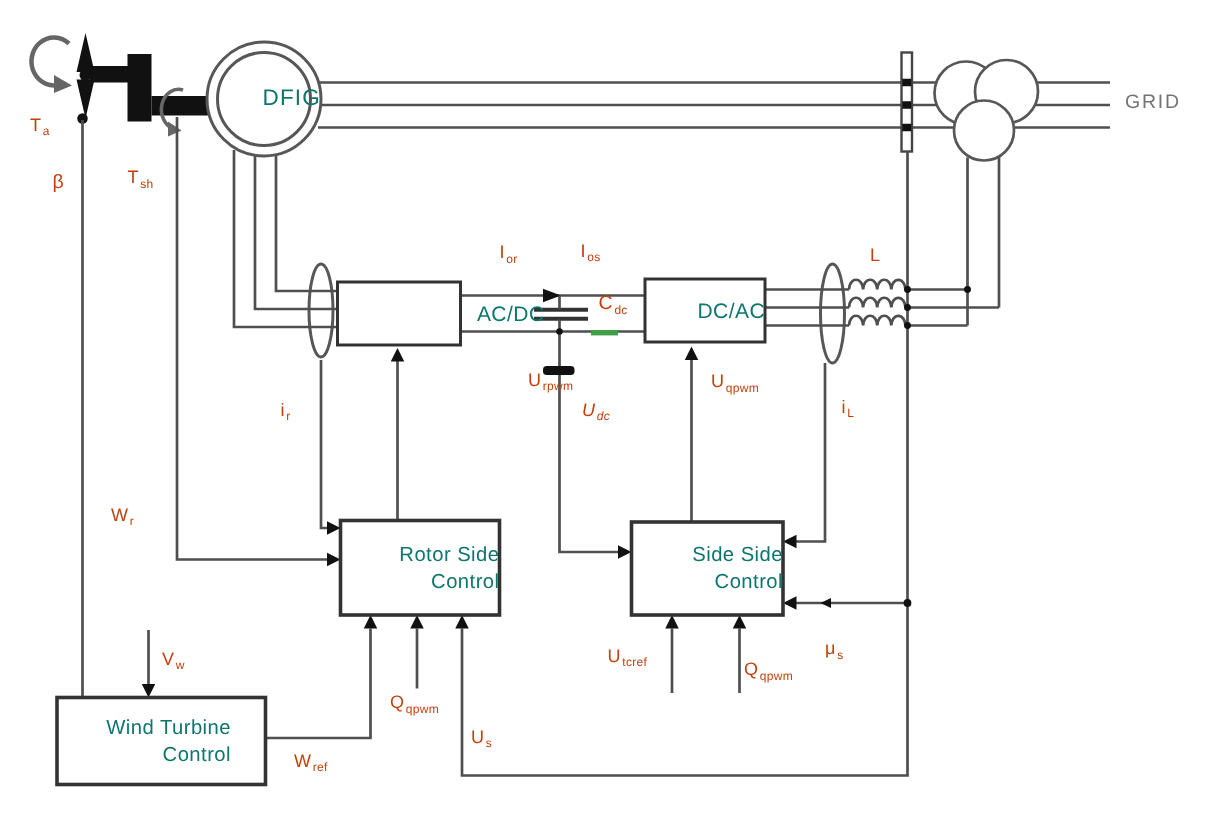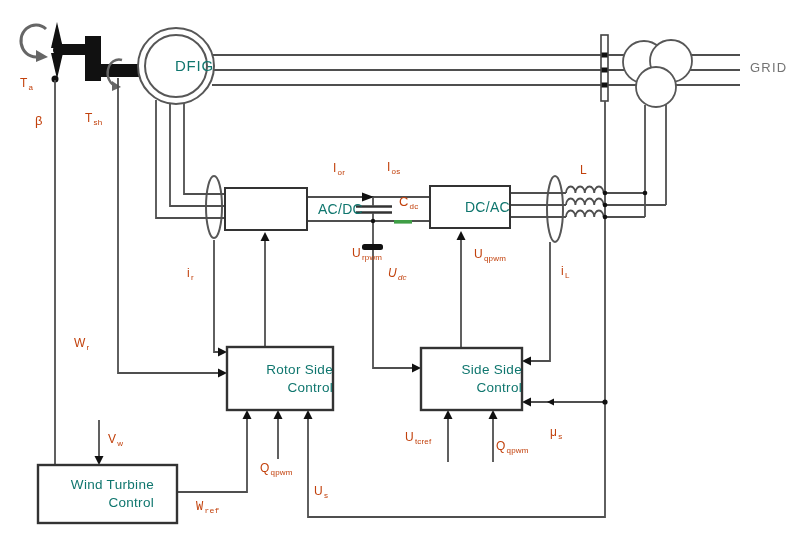--- a/index.html
+++ b/index.html
@@ -252,21 +252,21 @@
   </span>
   <span class="lbl" style="left:74px;top:336px;">
     <span class="base">W</span><span class="sub">r</span>
   </span>
   <span class="lbl" style="left:550px;top:404px;margin-top:21px;">
     <span class="base">μ</span><span class="sub">s</span>
   </span>
   <span class="lbl" style="left:108px;top:432px;">
     <span class="base">V</span><span class="sub">w</span>
   </span>
-  <span class="lbl" style="left:196px;top:500px;font-family:Liberation Mono, monospace;">
+  <span class="lbl" style="left:196px;top:500px;">
     <span class="base">W</span><span class="sub">ref</span>
   </span>
   <span class="lbl" style="left:260px;top:461px;">
     <span class="base">Q</span><span class="sub">qpwm</span>
   </span>
   <span class="lbl" style="left:314px;top:452px;margin-top:32px;">
     <span class="base">U</span><span class="sub">s</span>
   </span>
   <span class="lbl" style="left:405px;top:430px;">
     <span class="base">U</span><span class="sub">tcref</span>

